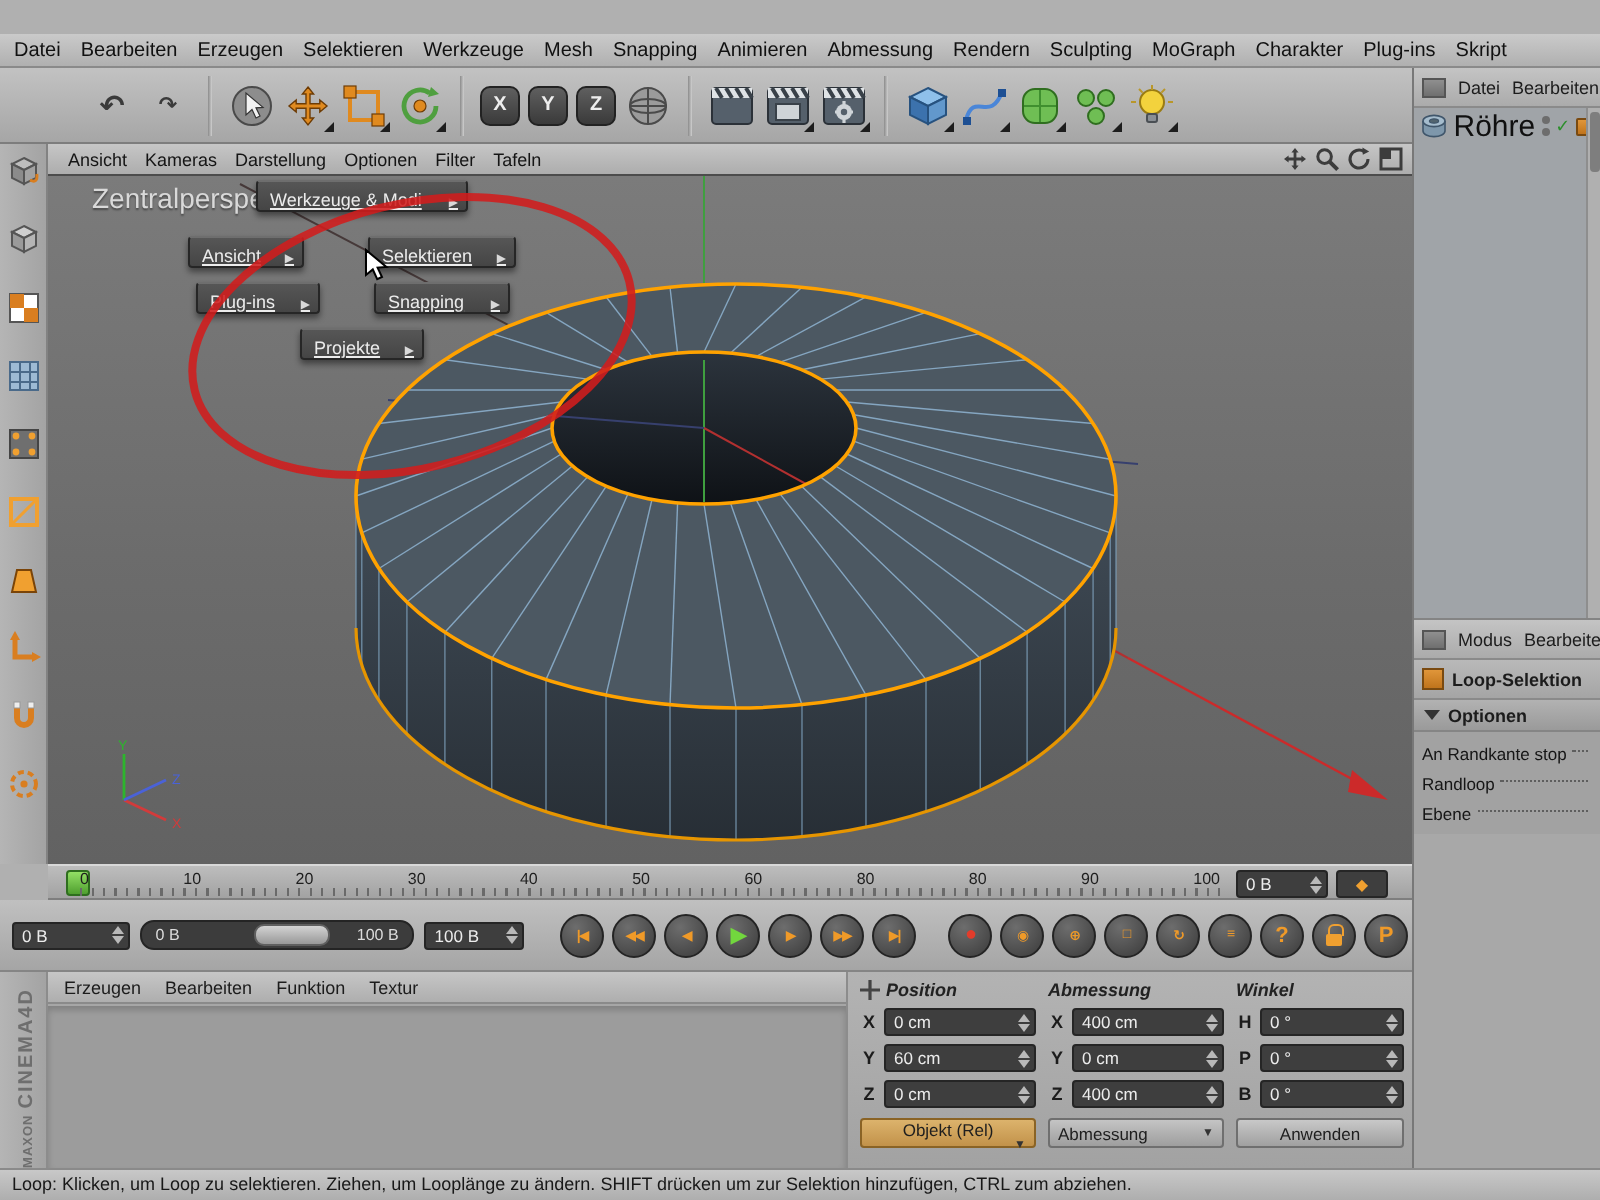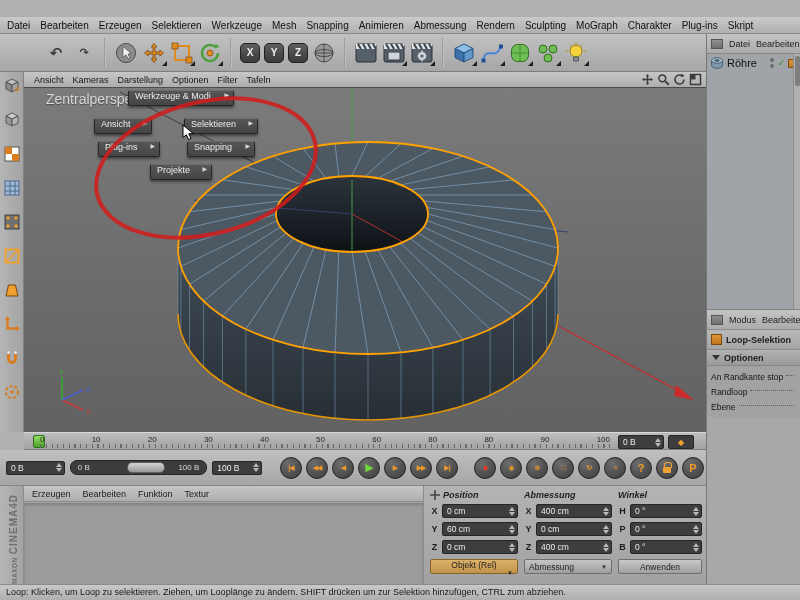--- a/index.html
+++ b/index.html
@@ -37,21 +37,21 @@
 
 .vp-menubar{left:24px;top:72px;width:682px;height:16px;background:linear-gradient(#c6c6c6,#adadad);border-bottom:1px solid #4c4c4c;display:flex;align-items:center;padding:0 4px 0 10px;}
 .vp-menu-item{font-size:9px;margin-right:9px;color:#151515;white-space:nowrap;}
 .vp-icons{margin-left:auto;display:flex;gap:3px;align-items:center;}
 .vpi{width:13px;height:13px;display:flex;align-items:center;justify-content:center;}
 
 
 .viewport{left:24px;top:88px;width:682px;height:344px;background:linear-gradient(#7b7b7b,#6c6c6c 55%,#626262);overflow:hidden;}
 #vp-canvas{position:absolute;left:0;top:0;}
 .vp-label{position:absolute;left:22px;top:3px;font-size:14px;color:#d9d9d9;text-shadow:0 1px 1px rgba(0,0,0,.4);}
-.popup{position:absolute;height:16px;background:linear-gradient(#565656,#454545);border:1px solid #262626;border-top-color:#6e6e6e;border-radius:2px;box-shadow:0 2px 3px rgba(0,0,0,.45);color:#ececec;font-size:9px;display:flex;align-items:flex-start;padding:0 4px 0 6px;white-space:nowrap;}
+.popup{position:absolute;height:16px;background:linear-gradient(#565656,#454545);border:1px solid #262626;border-top-color:#6e6e6e;border-radius:2px;box-shadow:0 2px 3px rgba(0,0,0,.45);color:#ececec;font-size:9px;display:flex;align-items:flex-end;padding:0 4px 0 6px;white-space:nowrap;text-decoration:underline;}
 .pl{flex:1;}
 .pa{font-size:6px;margin-left:6px;color:#d9d9d9;}
 .annot,.cursor,.gizmo{position:absolute;pointer-events:none;}
 
 
 .timeline{left:24px;top:432px;width:682px;height:18px;background:linear-gradient(#bdbdbd,#a2a2a2);border-top:1px solid #d8d8d8;border-bottom:1px solid #7e7e7e;}
 .ticks{position:absolute;left:16px;right:96px;top:2px;display:flex;justify-content:space-between;font-size:8px;color:#1e1e1e;}
 .tickstrip{position:absolute;left:16px;right:96px;bottom:1px;height:4px;background:repeating-linear-gradient(90deg,#6a6a6a 0 1px,transparent 1px 5.75px);}
 .playhead{position:absolute;left:9px;top:2px;width:12px;height:13px;background:linear-gradient(#93e065,#4f9f2f);border:1px solid #2e6e1e;border-radius:2px;}
 .tl-field{position:absolute;right:42px;top:2px;width:46px;}
@@ -95,21 +95,21 @@
 .dropbtn.tint{background:linear-gradient(#dcb36c,#c2924a);border-color:#8a6325;flex-direction:column;}
 .applybtn{height:15px;background:linear-gradient(#c8c8c8,#a0a0a0);border:1px solid #6f6f6f;border-radius:2px;font-size:8.5px;display:flex;align-items:center;justify-content:center;color:#1e1e1e;}
 
 
 .right-panel{left:706px;top:34px;width:94px;height:550px;background:#a8a8a8;border-left:1px solid #787878;overflow:hidden;}
 .rp-menu{height:20px;background:linear-gradient(#c4c4c4,#ababab);border-bottom:1px solid #8a8a8a;display:flex;align-items:center;padding:0 4px;gap:6px;overflow:hidden;white-space:nowrap;}
 .rp-icon{width:12px;height:10px;background:linear-gradient(#8f8f8f,#6f6f6f);border:1px solid #555;flex:0 0 auto;}
 .rp-mitem{font-size:9px;}
 .om-list{position:relative;height:256px;background:#a0a4a8;border-bottom:1px solid #848484;}
 .om-row{display:flex;align-items:center;height:18px;padding:0 3px;gap:3px;}
-.om-name{font-size:11px;color:#101010;}
+.om-name{font-size:15px;color:#101010;}
 .om-dots{margin-left:auto;display:flex;flex-direction:column;gap:2px;}
 .om-dots i{width:4px;height:4px;border-radius:50%;background:#6d6d6d;display:block;}
 .om-check{font-size:9px;color:#2c8f2c;font-weight:bold;}
 .om-tag{width:9px;height:9px;background:linear-gradient(#e0963a,#c0741c);border:1px solid #7a4a10;border-radius:1px;}
 .om-scroll{position:absolute;right:0;top:0;width:7px;height:100%;background:#b0b0b0;border-left:1px solid #8e8e8e;}
 .om-thumb{position:absolute;left:1px;top:2px;width:5px;height:30px;background:#7e7e7e;border-radius:2px;}
 .am-title{height:20px;display:flex;align-items:center;gap:4px;padding:0 4px;background:linear-gradient(#b9b9b9,#a5a5a5);border-bottom:1px solid #8a8a8a;}
 .am-icon{width:11px;height:11px;background:linear-gradient(#e0963a,#c0741c);border:1px solid #7a4a10;flex:0 0 auto;}
 .am-title-text{font-size:9px;font-weight:bold;white-space:nowrap;}
 .am-section{height:16px;display:flex;align-items:center;gap:4px;padding:0 5px;background:linear-gradient(#b2b2b2,#9a9a9a);border-bottom:1px solid #858585;font-size:9px;font-weight:bold;}

